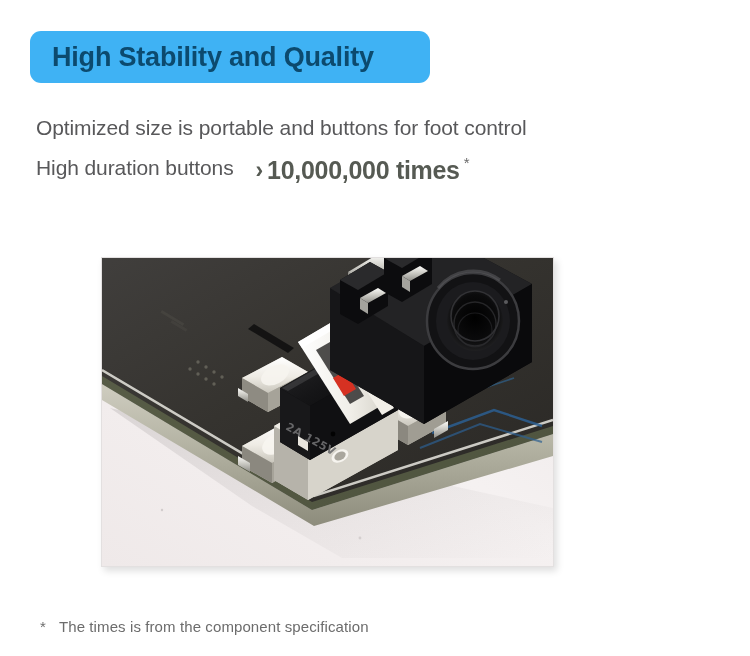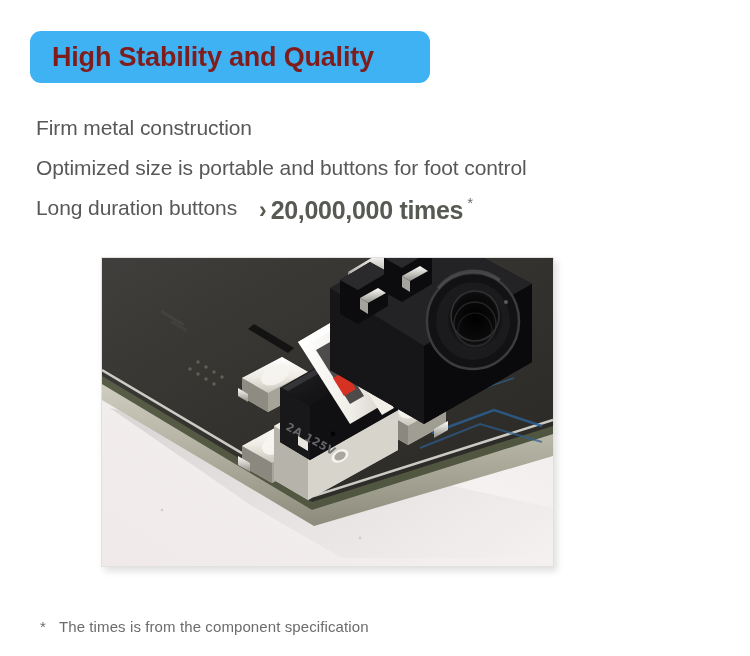--- a/index.html
+++ b/index.html
@@ -22,21 +22,21 @@
     left: 30px;
     top: 31px;
     width: 400px;
     height: 52px;
     background: #3fb2f4;
     border-radius: 11px;
     display: flex;
     align-items: center;
   }
   .badge-label {
-    color: #7f1d1d;
+    color: #0c4a6e;
     font-size: 27px;
     font-weight: bold;
     letter-spacing: -0.2px;
     padding-left: 22px;
     white-space: nowrap;
   }
 
   
   .features {
     position: absolute;
@@ -126,33 +126,30 @@
 </style>
 </head>
 <body>
 
 <div class="badge">
   <span class="badge-label">High Stability and Quality</span>
 </div>
 
 <div class="features">
 
-  <div class="feature-line">
-    <span class="feature-text">Firm metal construction</span>
-  </div>
 
   <div class="feature-line">
     <span class="feature-text">Optimized size is portable and buttons for foot control</span>
   </div>
 
   <div class="feature-line with-highlight">
-    <span class="feature-text">Long duration buttons</span>
+    <span class="feature-text">High duration buttons</span>
     <span class="highlight-wrap">
       <span class="chevron">›</span>
-      <span class="highlight-value">20,000,000 times</span>
+      <span class="highlight-value">10,000,000 times</span>
       <span class="highlight-star">*</span>
     </span>
   </div>
 
 </div>
 
 <div class="photo-frame">
   <svg viewBox="0 0 451 308" preserveAspectRatio="none">
     <defs>
       <linearGradient id="bgLight" x1="0" y1="1" x2="1" y2="0">

